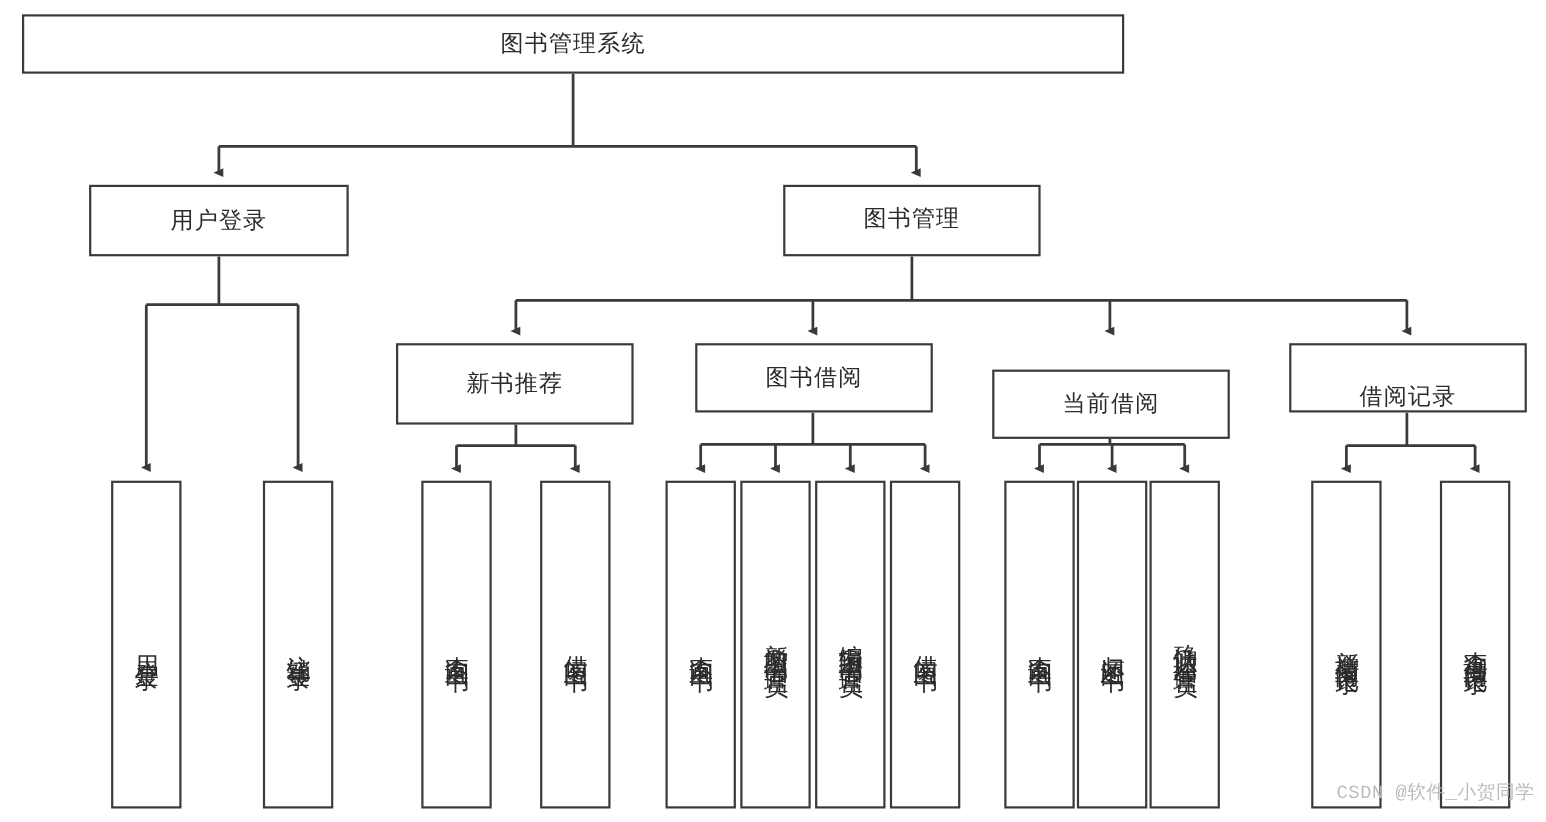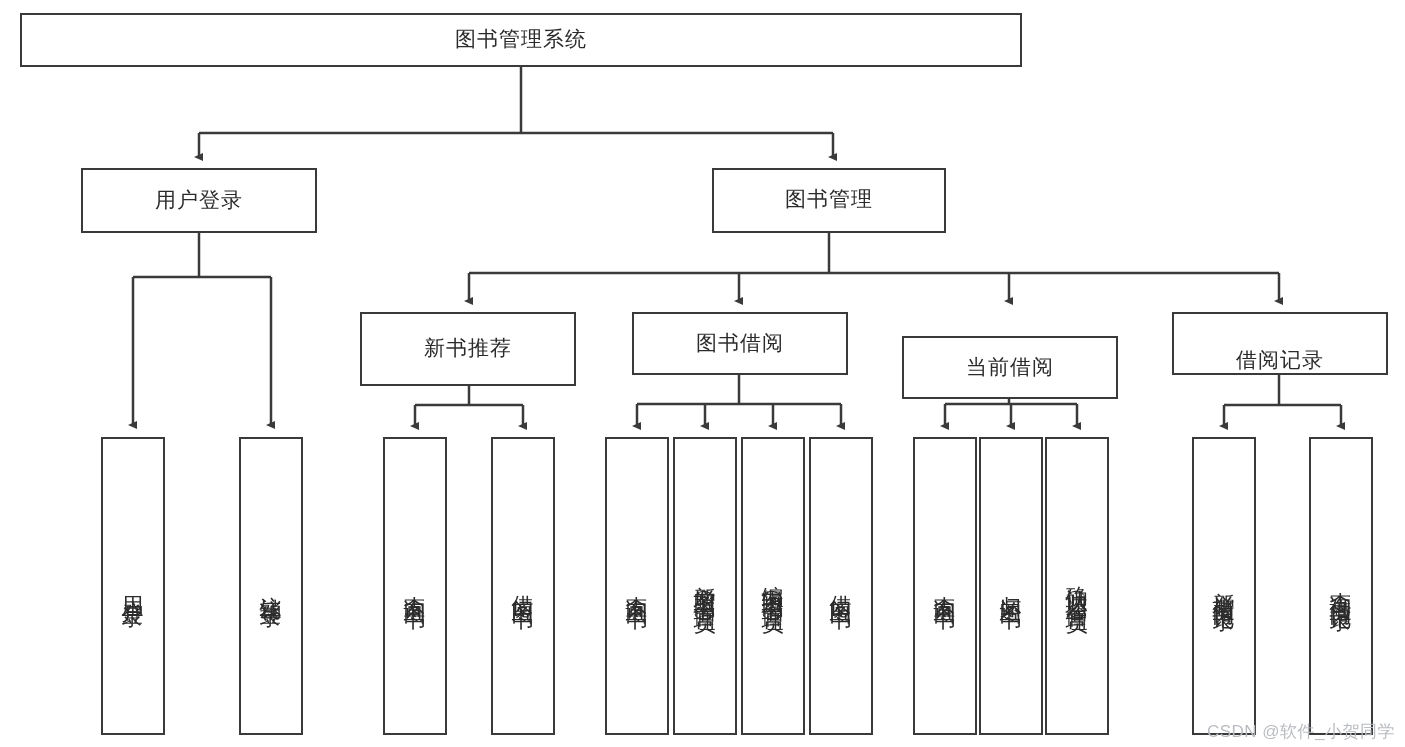--- a/index.html
+++ b/index.html
@@ -51,26 +51,26 @@
   .svg-layer{
     position:absolute;
     left:0;top:0;
     width:1405px;height:747px;
     pointer-events:none;
   }
   
   #watermark{
     position:absolute;
     right:10px;
-    bottom:4px;
+    bottom:16px;
     font-size:17px;
     color:#b9bcc0;
     letter-spacing:.5px;
     white-space:nowrap;
-    font-family:Liberation Sans, sans-serif;
+    font-family:Liberation Mono, monospace;
   }
 </style>
 </head>
 <body>
 
 <div id="canvas">
 
   <svg class="svg-layer" viewBox="0 0 1405 747" xmlns="http://www.w3.org/2000/svg">
     <defs>
       <marker id="arrow" markerWidth="10" markerHeight="10" refX="5" refY="5" orient="auto" markerUnits="userSpaceOnUse">

